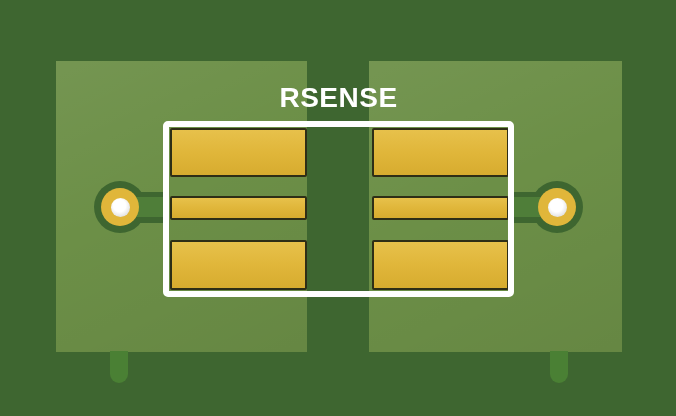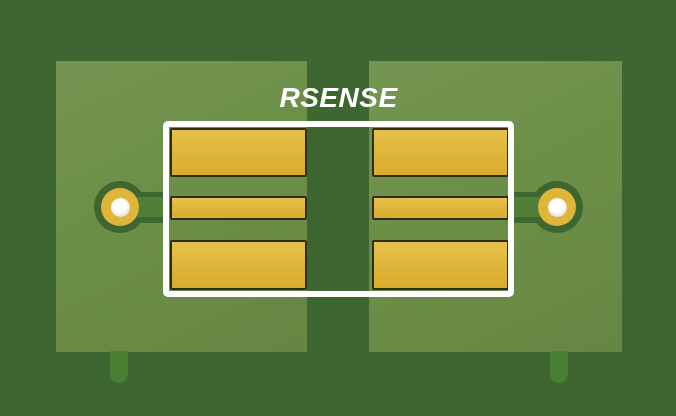--- a/index.html
+++ b/index.html
@@ -7,21 +7,20 @@
     padding: 0;
     background: #ffffff;
   }
   .stage {
     position: relative;
     width: 676px;
     height: 416px;
     background: var(--board-green, #3e6630);
     overflow: hidden;
     font-family: "Liberation Sans", sans-serif;
-    font-style: italic;
   }
 
   
   .plane {
     position: absolute;
     top: 61px;
     width: 251px;
     height: 291px;
     background-color: var(--plane-green, #6c8f47);
     background-image: linear-gradient(155deg, rgba(255,255,255,0.06) 0%, rgba(0,0,0,0.0) 45%, rgba(0,0,0,0.06) 100%);

